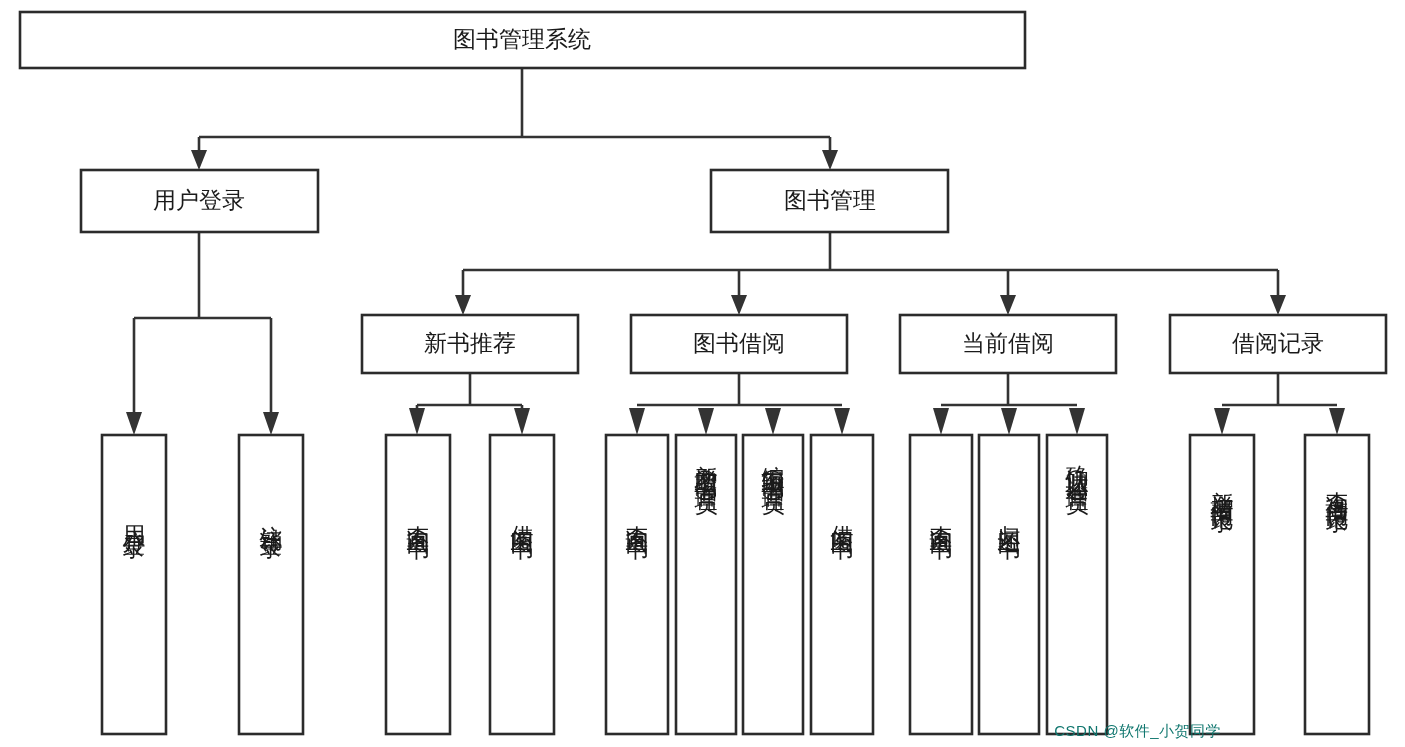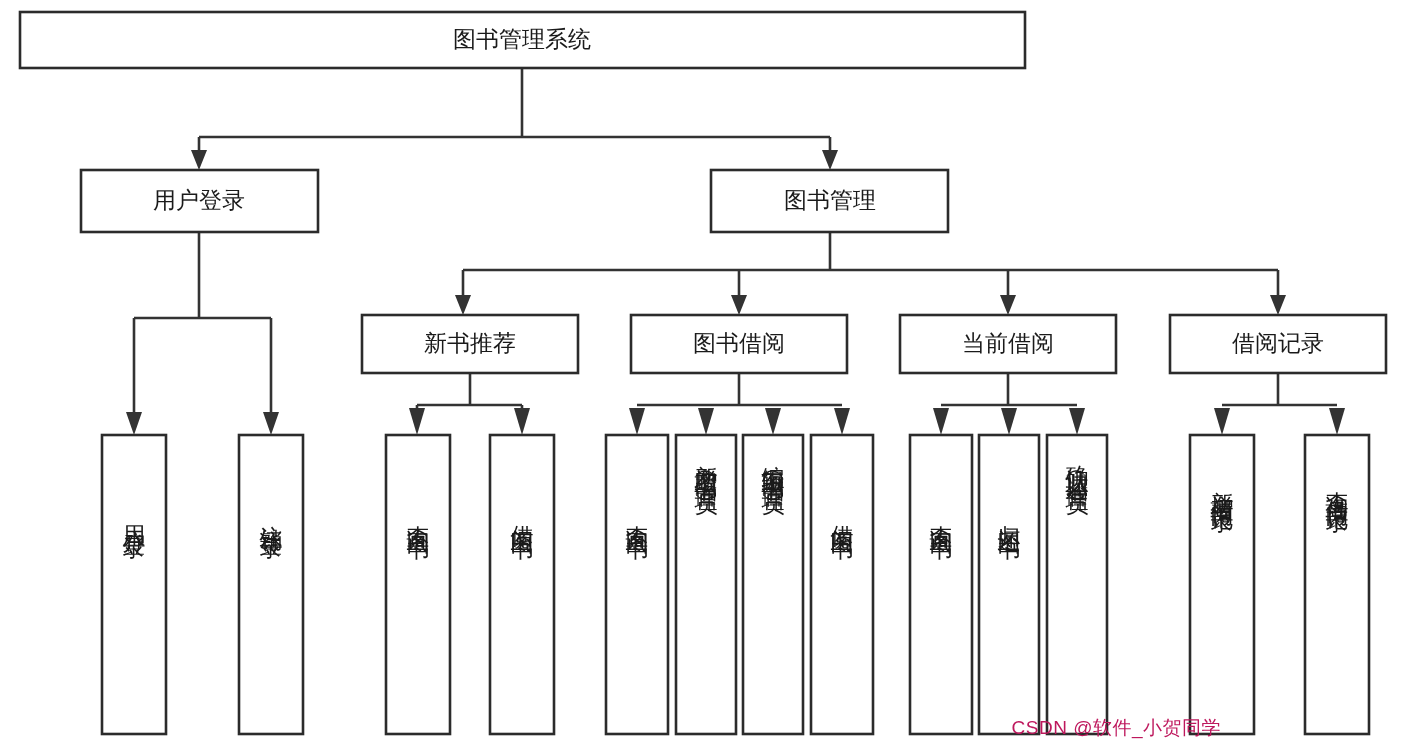--- a/index.html
+++ b/index.html
@@ -64,22 +64,22 @@
     line-height: 1;
     letter-spacing: 4px;
     color: #1a1a1a;
     white-space: nowrap;
   }
   .watermark {
     position: absolute;
     right: 12px;
     bottom: 6px;
     font-family: "Liberation Sans", "DejaVu Sans", sans-serif;
-    font-size: 19px;
-    color: #be185d;
+    font-size: 15px;
+    color: #0f766e;
     letter-spacing: 0.5px;
     user-select: none;
   }
 </style>
 </head>
 <body>
 
 <div id="diagram-root">
 
   <svg class="flow" viewBox="0 0 1405 747" xmlns="http://www.w3.org/2000/svg">

